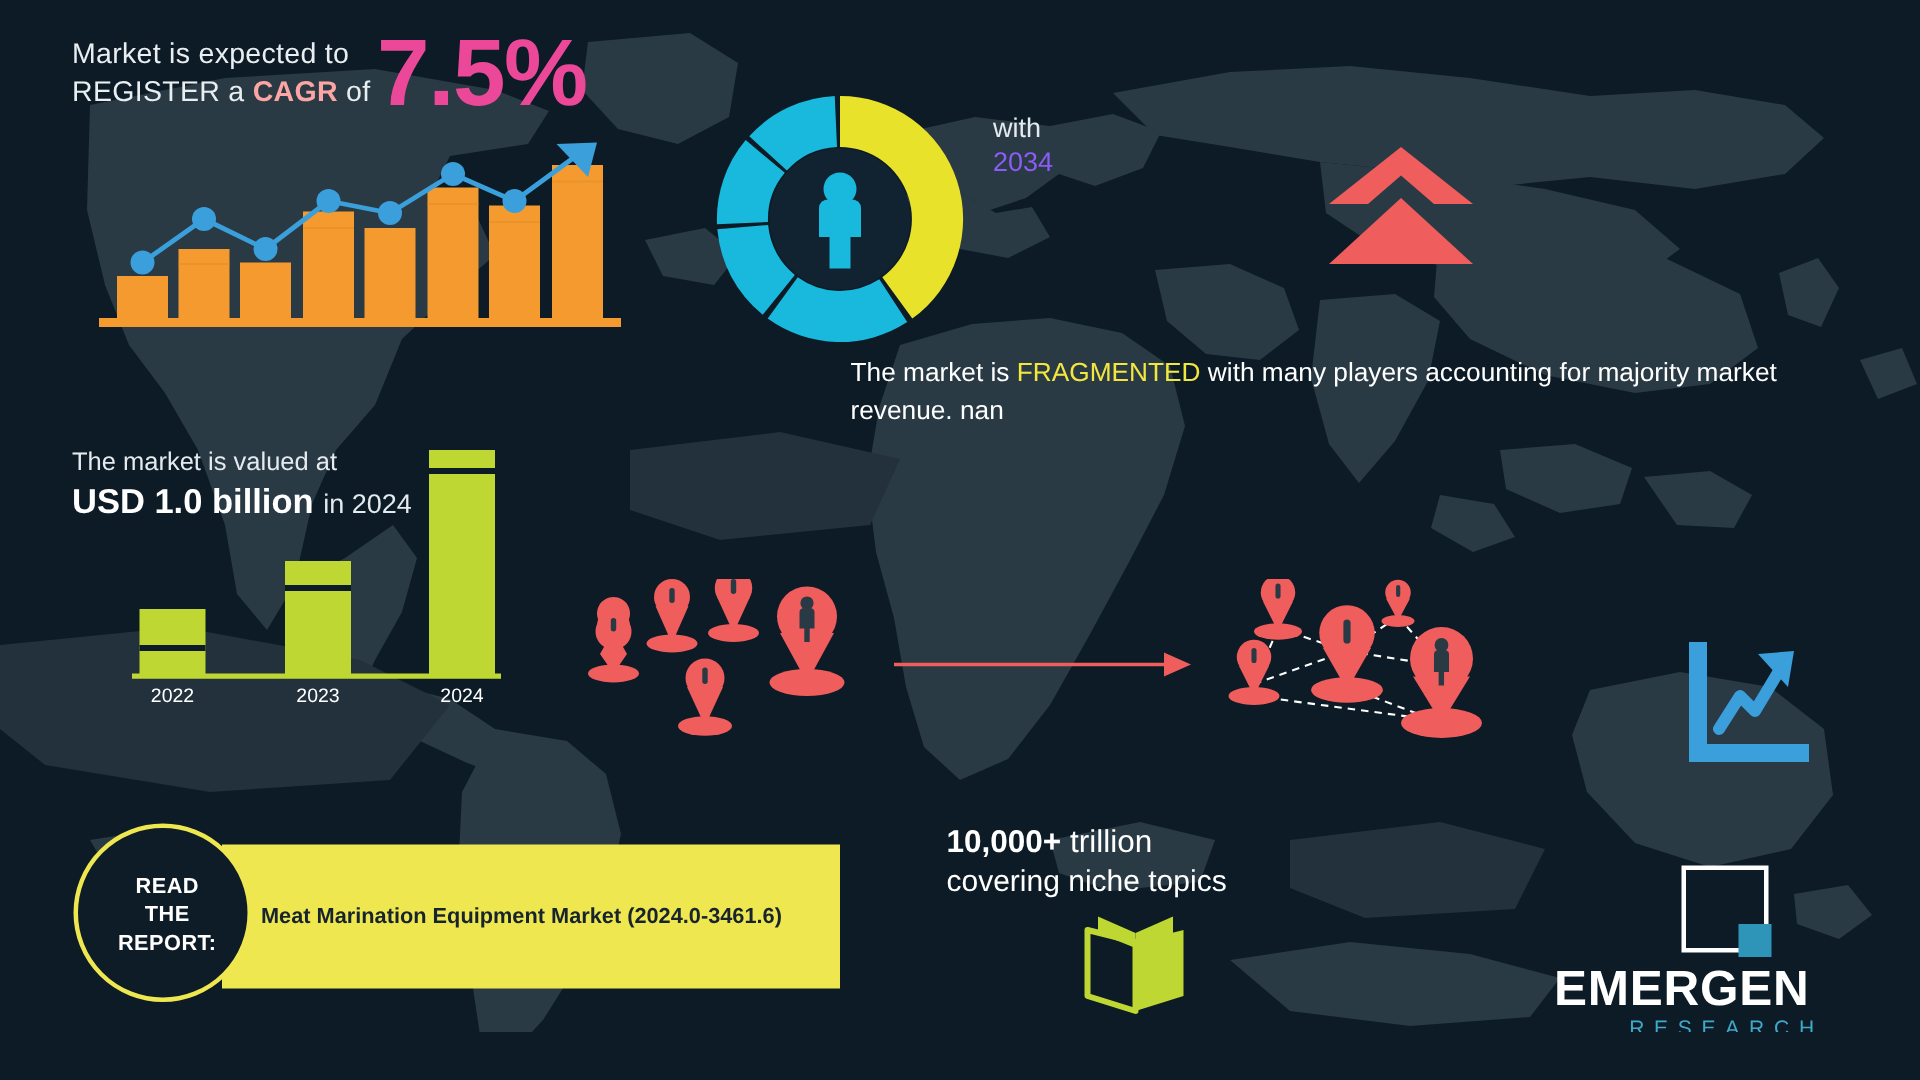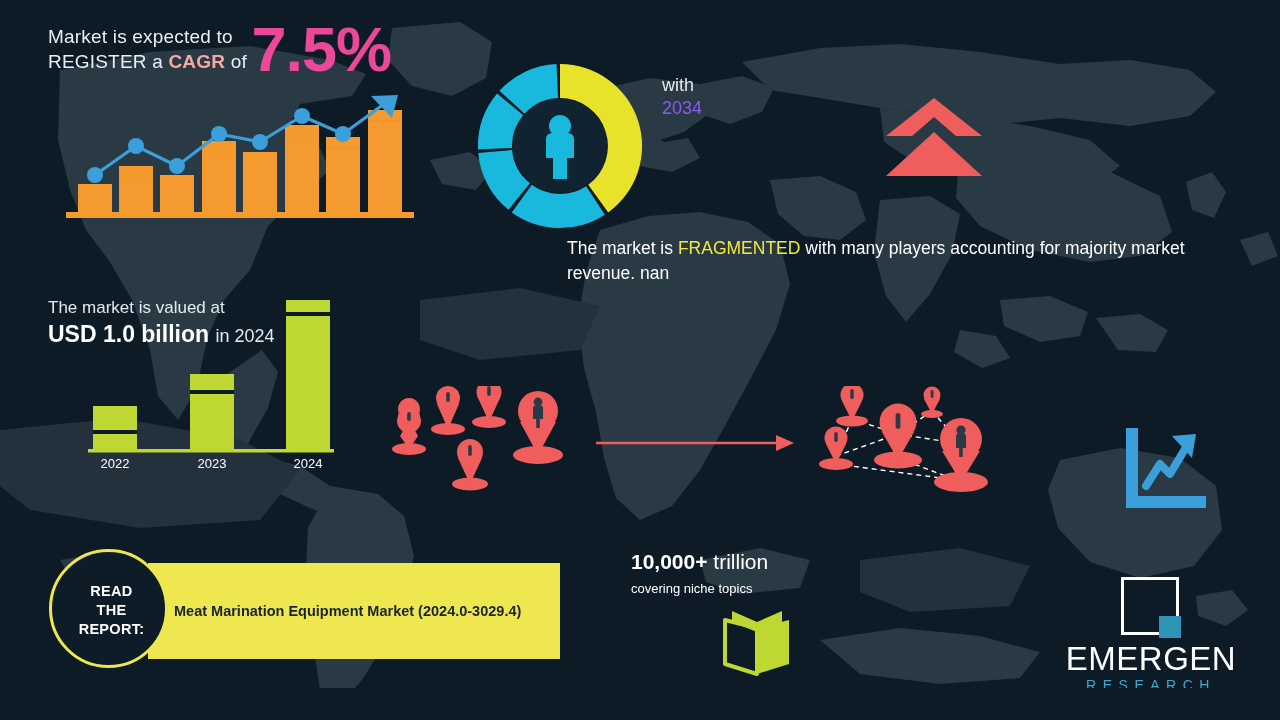--- a/index.html
+++ b/index.html
@@ -30,31 +30,31 @@
   .frag-text .hl{color:#f2e73f;}
 
   .valued-block{left:48px;top:272px;width:300px;margin-top:24px;}
   .valued-small{color:#e4eaee;font-size:17px;line-height:23px;}
   .valued-big{color:#ffffff;font-size:23px;font-weight:700;line-height:30px;}
   .valued-big .thin{font-weight:400;font-size:18px;color:#e4eaee;}
 
   .reports-block{left:631px;top:548px;width:290px;}
   .reports-l1{color:#ffffff;font-size:21px;line-height:27px;}
   .reports-l1 b{font-weight:700;}
-  .reports-l2{color:#ffffff;font-size:13px;line-height:27px;}
+  .reports-l2{color:#ffffff;font-size:20px;line-height:27px;}
 
   
   .cta-bar{left:148px;top:563px;width:412px;height:96px;background:#efe750;}
   .cta-bar-text{position:absolute;left:26px;top:33px;width:360px;color:#17242e;font-size:14.5px;font-weight:700;line-height:31px;}
   .cta-circle{left:49px;top:549px;width:119px;height:119px;border-radius:50%;background:#0e1c27;border:3px solid #efe750;box-sizing:border-box;}
   .cta-circle-text{position:absolute;left:0;top:30px;width:119px;text-align:center;color:#ffffff;font-size:14.5px;font-weight:700;line-height:19px;letter-spacing:.3px;}
 
   
   .logo{left:1036px;top:575px;width:230px;height:130px;}
-  .logo-word{position:absolute;left:0;top:66px;width:230px;text-align:center;color:#ffffff;font-size:33px;font-weight:400;letter-spacing:.5px;line-height:36px;}
+  .logo-word{position:absolute;left:0;top:66px;width:230px;color:#ffffff;font-size:33px;font-weight:700;letter-spacing:.5px;line-height:36px;}
   .logo-sub{position:absolute;left:0;top:102px;width:230px;text-align:center;color:#3fa9c9;font-size:14px;font-weight:400;letter-spacing:6.5px;line-height:16px;}
   .logo-sq{position:absolute;left:85px;top:2px;width:58px;height:58px;border:3px solid #ffffff;box-sizing:border-box;}
   .logo-corner{position:absolute;left:123px;top:41px;width:22px;height:22px;background:#2e95b8;}
 </style>
 </head>
 <body>
 
 <div id="stage">
 
   <svg class="layer" viewBox="0 0 1280 720" xmlns="http://www.w3.org/2000/svg">
@@ -308,21 +308,21 @@
   </div>
 
   <svg class="abs" style="left:718px;top:608px;" width="78" height="72" viewBox="0 0 78 72" xmlns="http://www.w3.org/2000/svg">
     <path d="M39,14 L14,3 L14,14 L39,24 Z" fill="#bed732"></path>
     <path d="M39,14 L64,3 L64,14 L39,24 Z" fill="#bed732"></path>
     <path d="M39,20 L39,66 L7,56 L7,12 Z" fill="none" stroke="#bed732" stroke-width="4" stroke-linejoin="round"></path>
     <path d="M39,20 L71,12 L71,56 L39,66 Z" fill="#bed732"></path>
   </svg>
 
   <div class="abs cta-bar">
-    <div class="cta-bar-text">Meat Marination Equipment Market (2024.0-3029.4)</div>
+    <div class="cta-bar-text">Meat Marination Equipment Market (2024.0-3461.6)</div>
   </div>
   <div class="abs cta-circle">
     <div class="cta-circle-text">
       <span>READ</span><br>
       <span>THE</span><br>
       <span>REPORT:</span>
     </div>
   </div>
 
   <div class="abs logo">

